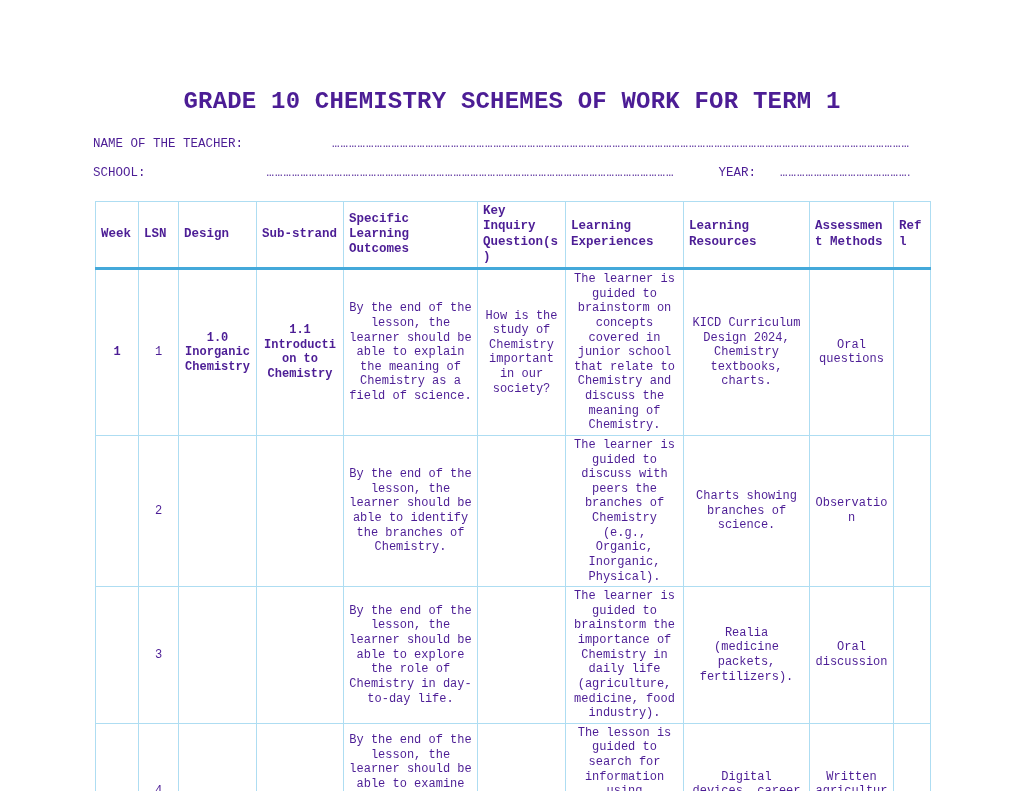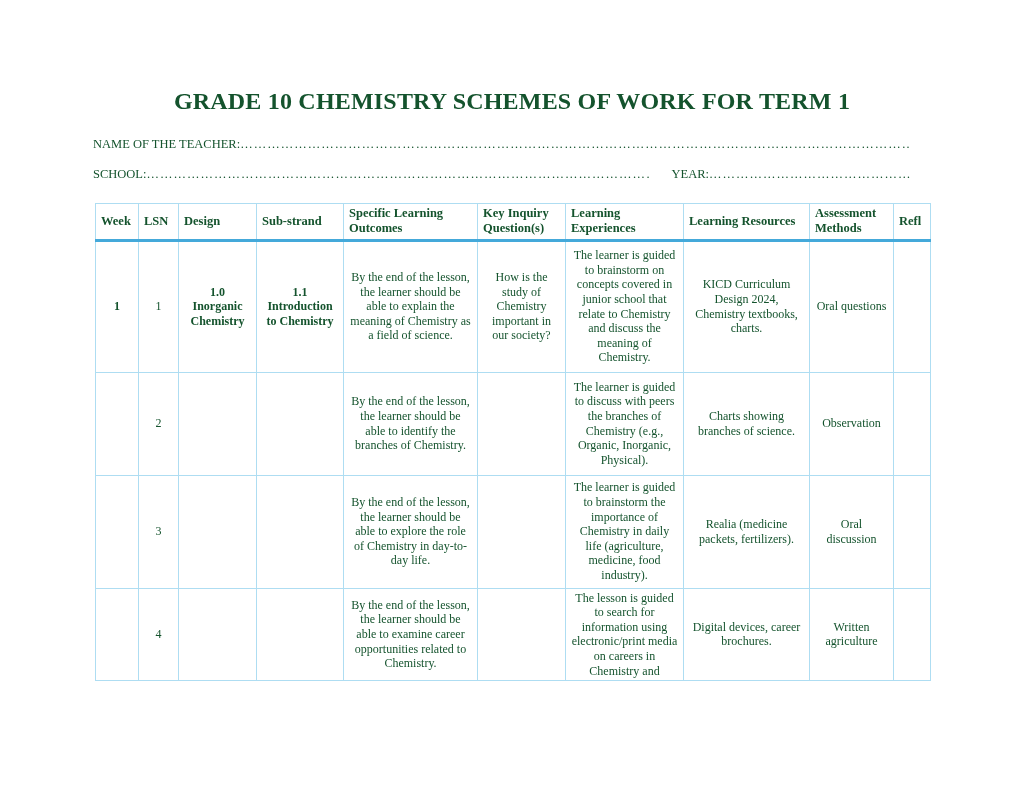--- a/index.html
+++ b/index.html
@@ -5,43 +5,44 @@
   html, body {
     margin: 0;
     padding: 0;
     background: #ffffff;
   }
   .page {
     position: relative;
     width: 1024px;
     height: 791px;
     background: #ffffff;
-    font-family: Liberation Serif, serif;
-    color: #14532d;
+    font-family: Liberation Mono, monospace;
+    color: #4c1d95;
     overflow: hidden;
     border-radius: 26px;
   }
   .doc-title {
     padding-top: 88px;
     text-align: center;
     font-size: 24px;
     font-weight: bold;
     letter-spacing: 0.2px;
   }
   .blank-line {
     margin-left: 93px;
     width: 817px;
     display: flex;
     align-items: baseline;
     font-size: 12.5px;
     white-space: nowrap;
     overflow: hidden;
+    text-align: right;
   }
   .blank-line.teacher { margin-top: 22px; }
-  .blank-line.school  { margin-top: 15px; }
+  .blank-line.school  { margin-top: 15px; gap: 24px; }
   .dots {
     overflow: hidden;
     white-space: nowrap;
     letter-spacing: 1px;
   }
   .dots.fill { flex: 1 1 auto; min-width: 0; }
   .dots.fixed { flex: 0 0 505px; width: 505px; }
   .year-label { margin-left: 20px; }
   table.schemes {
     margin: 21px 0 0 95px;

